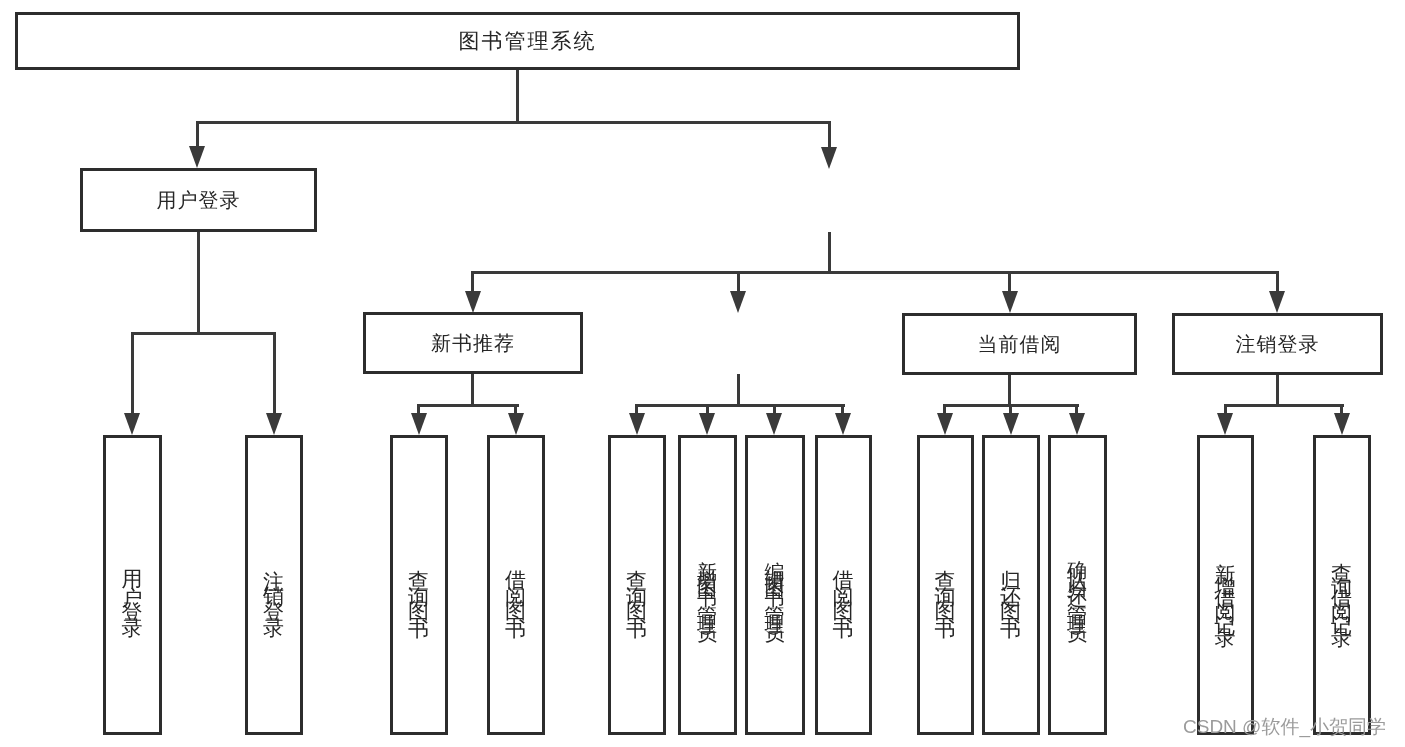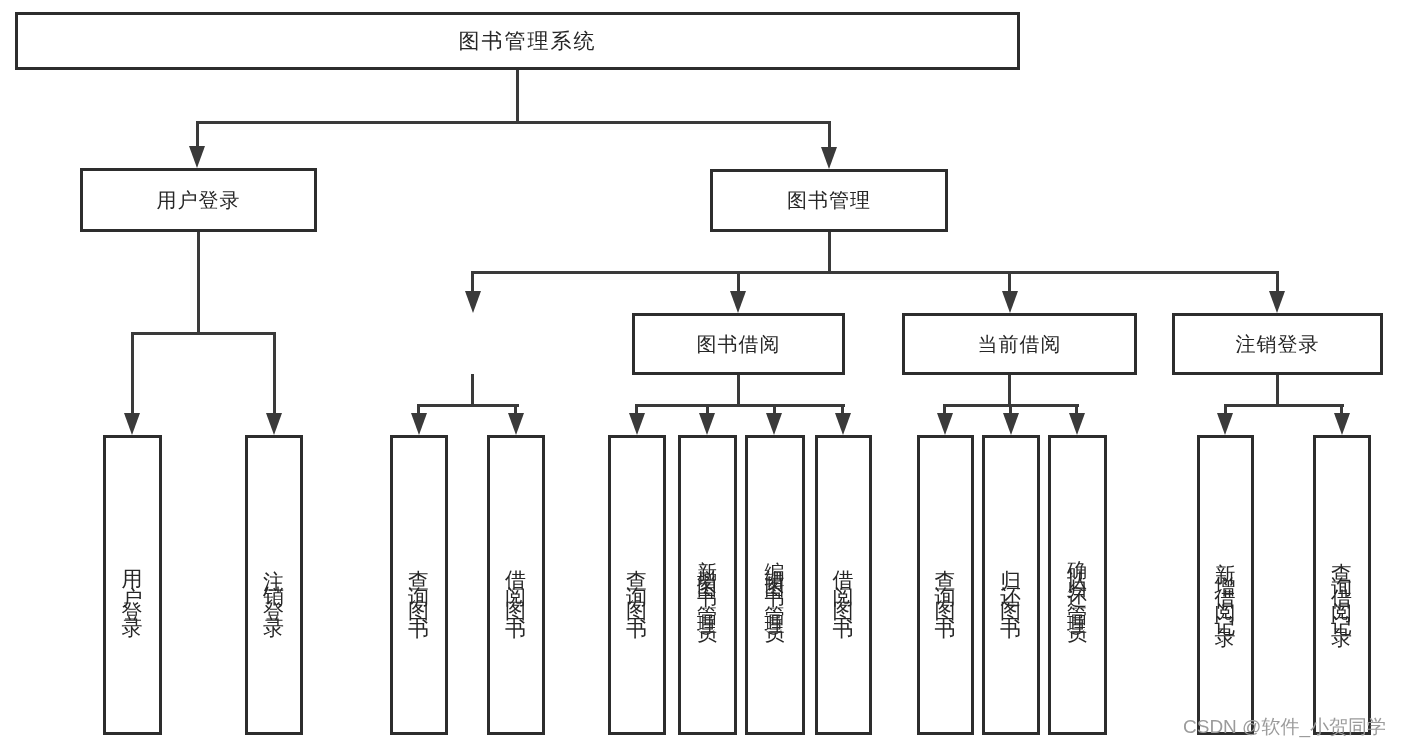--- a/index.html
+++ b/index.html
@@ -129,28 +129,25 @@
   <div class="arrow" style="left:1334px;top:413px"></div>
 
   <div class="box rootbox" style="left:15px;top:12px;width:1005px;height:58px">
     <span>图书管理系统</span>
   </div>
 
   <div class="box hbox" style="left:80px;top:168px;width:237px;height:64px">
     <span>用户登录</span>
   </div>
 
-  <div class="box hbox" style="left:710px;top:169px;width:238px;height:63px">
-    <span>图书管理</span>
-  </div>
-
-
-  <div class="box hbox" style="left:632px;top:313px;width:213px;height:62px">
-    <span>图书借阅</span>
-  </div>
+
+  <div class="box hbox" style="left:363px;top:312px;width:220px;height:62px">
+    <span>新书推荐</span>
+  </div>
+
 
   <div class="box hbox" style="left:902px;top:313px;width:235px;height:62px">
     <span>当前借阅</span>
   </div>
 
   <div class="box hbox" style="left:1172px;top:313px;width:211px;height:62px">
     <span>注销登录</span>
   </div>
 
   <div class="box leaf leaf-4" style="left:103px;top:435px;width:59px;height:300px">

